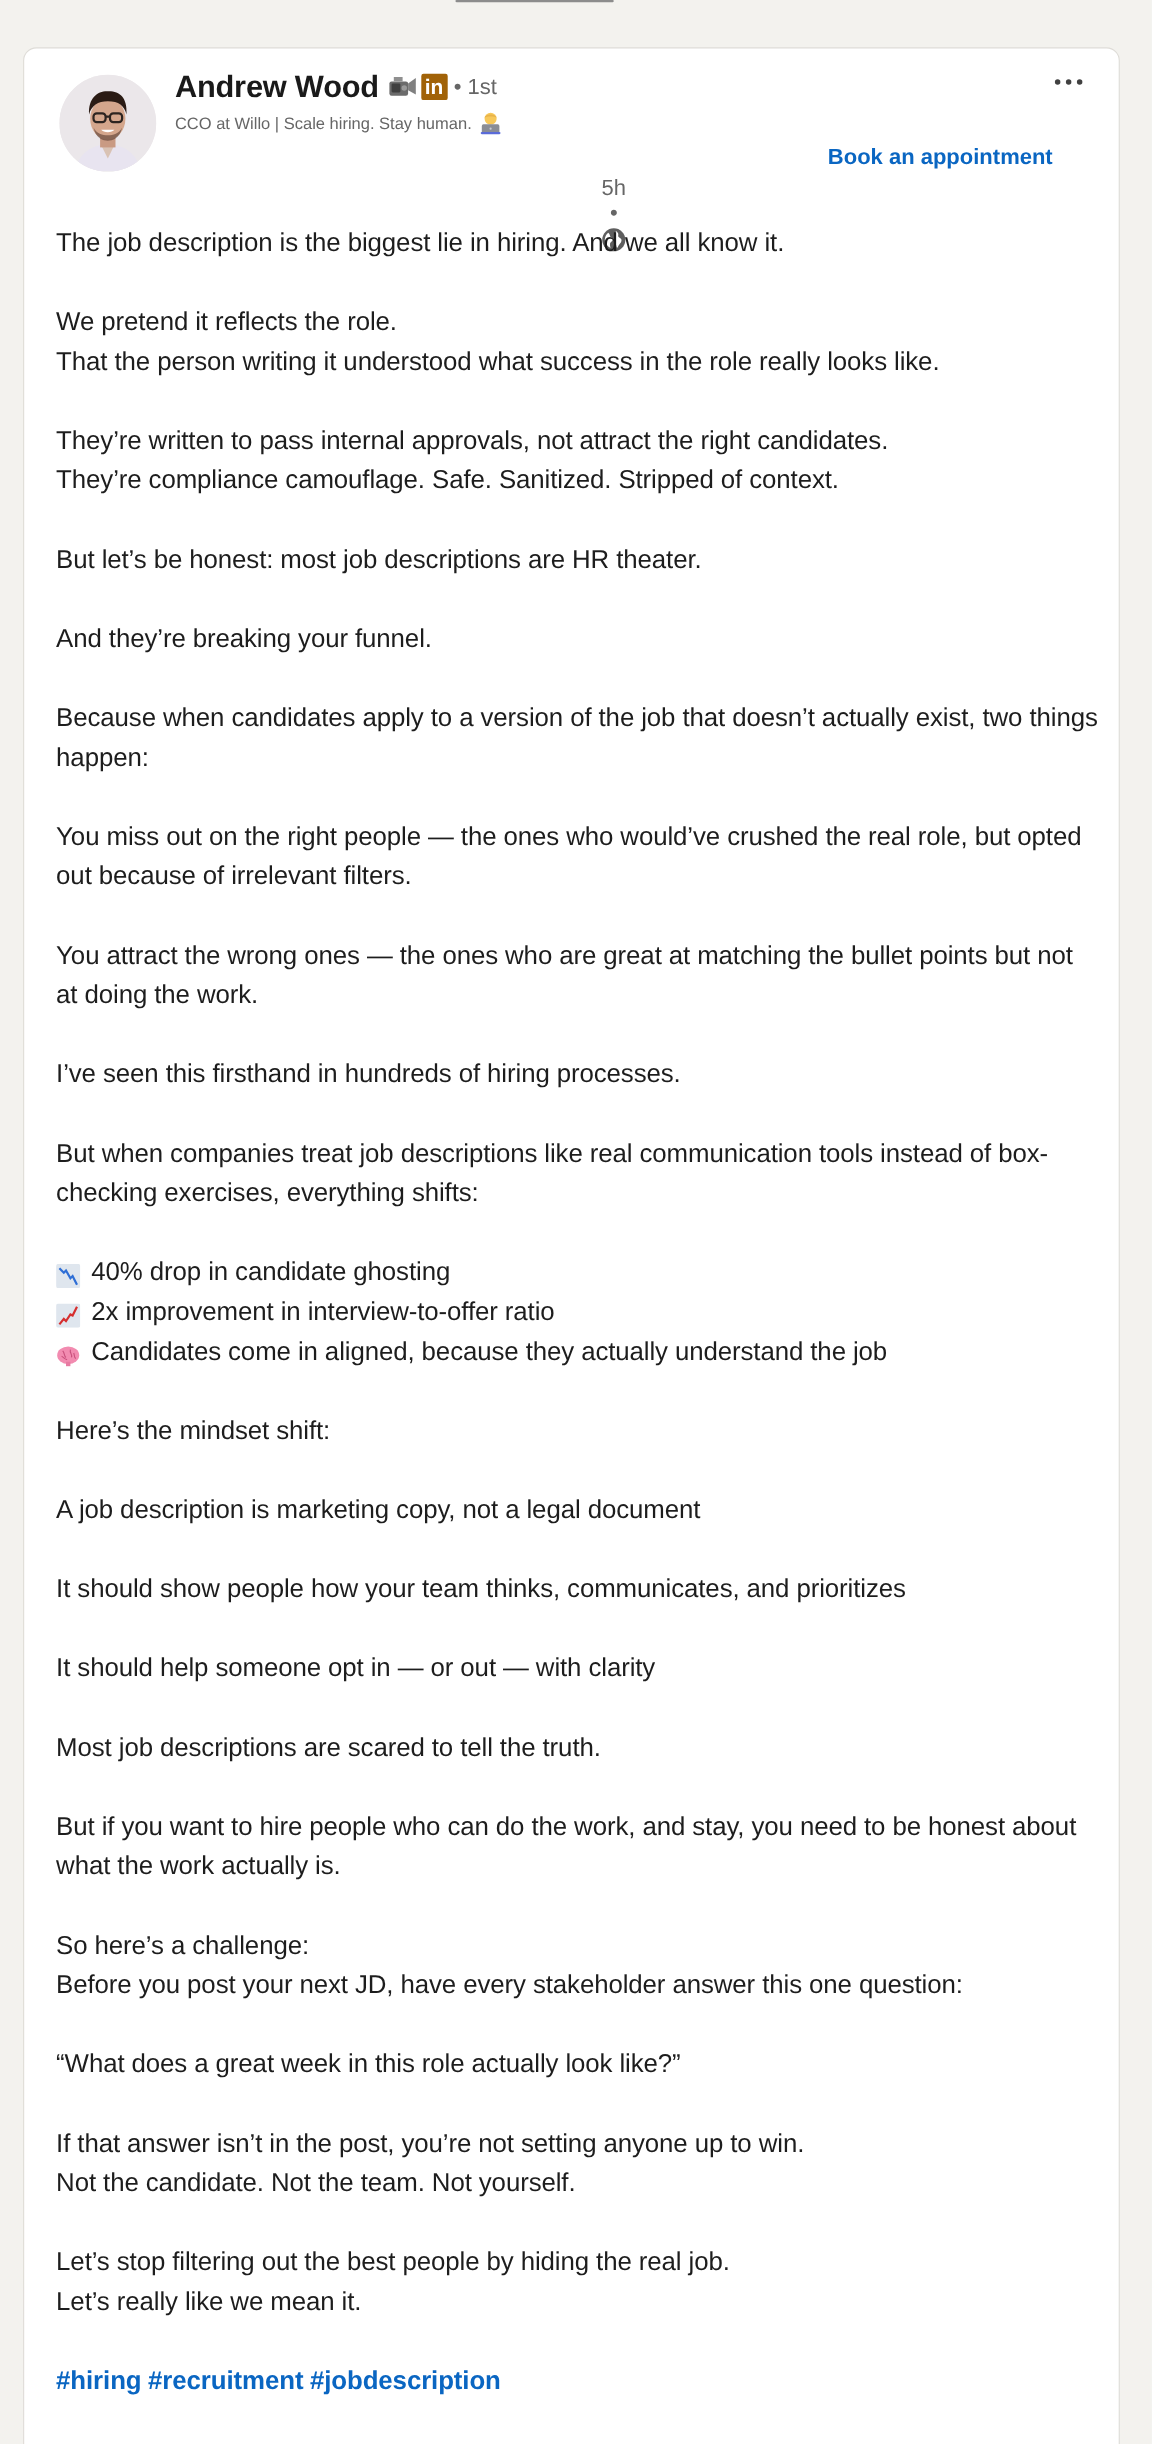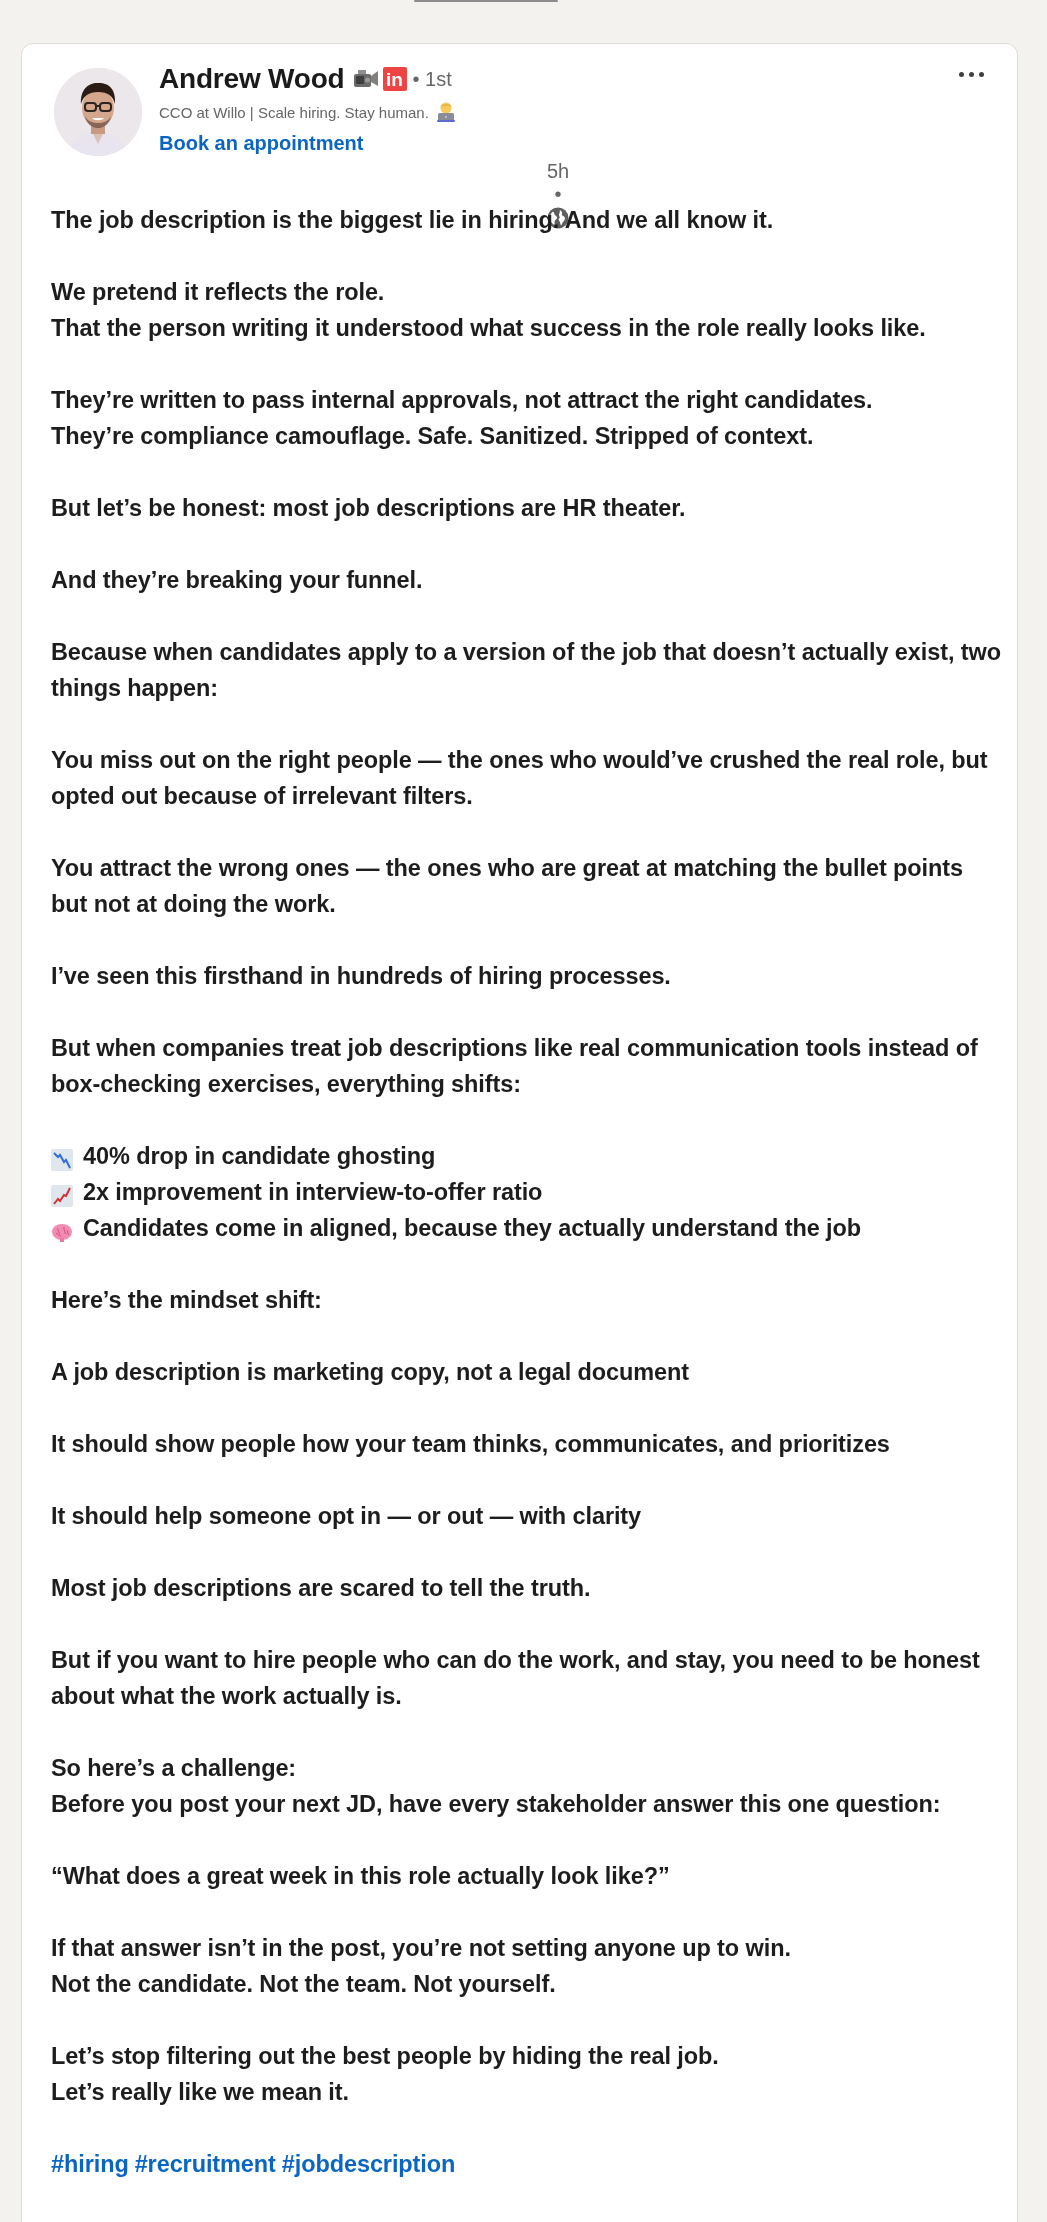--- a/index.html
+++ b/index.html
@@ -50,20 +50,21 @@
     border-radius: 50%;
     overflow: hidden;
     background: #ece8ea;
   }
   .avatar svg { display: block; }
   .author {
     position: absolute;
     left: 137px;
     top: 18px;
     right: 60px;
+    text-align: right;
   }
   .name-row {
     display: flex;
     align-items: center;
     height: 34px;
     white-space: nowrap;
   }
   .name {
     font-size: 28px;
     font-weight: bold;
@@ -76,21 +77,21 @@
     width: 26px;
     height: 22px;
   }
   .li-badge {
     display: inline-flex;
     align-items: center;
     justify-content: center;
     margin-left: 4px;
     width: 24px;
     height: 24px;
-    background: #ef4444;
+    background: #a16207;
     color: #ffffff;
     font-weight: bold;
     font-size: 19px;
     border-radius: 2px;
     line-height: 1;
   }
   .degree {
     font-size: 20px;
     color: #666666;
     margin-left: 6px;
@@ -157,21 +158,21 @@
   .body {
     position: absolute;
     left: 29px;
     top: 158px;
     width: 950px;
     font-size: 23.5px;
     line-height: 36px;
     color: #1d1d1d;
     letter-spacing: -0.1px;
   }
-  .para { margin: 0 0 36px 0; font-weight: bold; }
+  .para { margin: 0 0 36px 0; }
   .para .line { display: block; }
   .bullet-line {
     display: flex;
     align-items: center;
   }
   .emoji-box {
     display: inline-block;
     width: 22px;
     height: 22px;
     margin-right: 10px;

